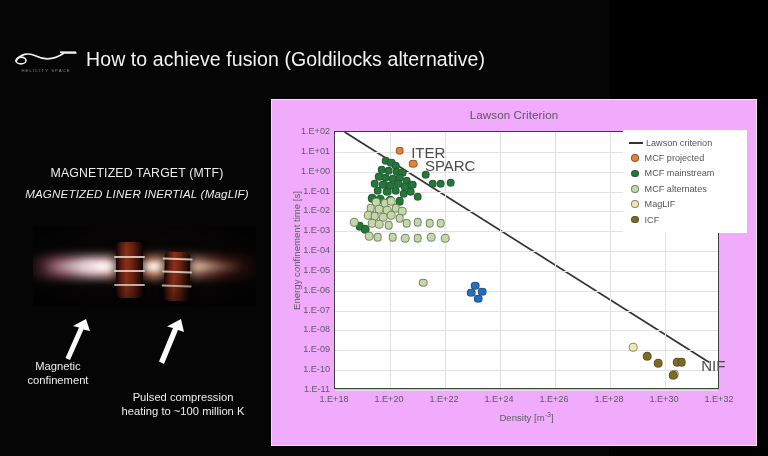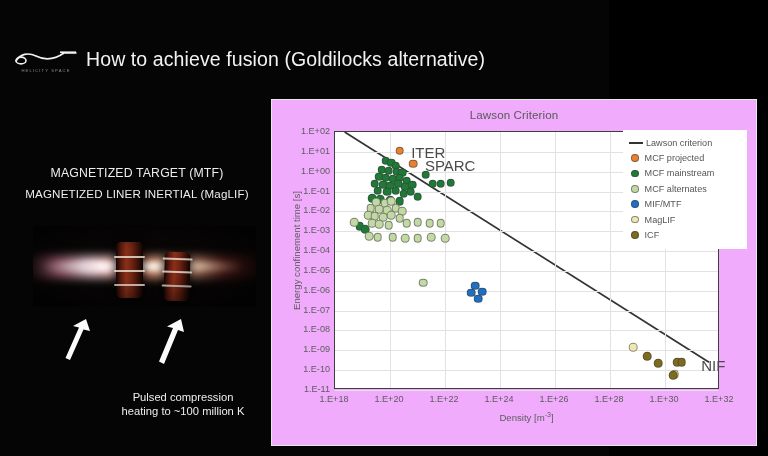--- a/index.html
+++ b/index.html
@@ -12,21 +12,21 @@
   #logo-text{position:absolute;left:15px;top:68px;width:62px;text-align:center;
     font-size:4.2px;letter-spacing:1.1px;color:#8d8d8d;font-family:"Liberation Sans",sans-serif;}
   #slide-title{position:absolute;left:86px;top:48px;font-size:19.5px;color:#f2f2f2;
     font-family:"Liberation Sans",sans-serif;letter-spacing:.1px;white-space:nowrap;}
 
   
   .lead-line{position:absolute;width:260px;text-align:center;color:#ededed;
     font-size:12.3px;letter-spacing:.15px;white-space:nowrap;}
   #lead1{left:7px;top:145px;}
   #lead2{left:7px;top:166px;}
-  #lead3{left:7px;top:187px;font-size:11.6px;}
+  #lead3{left:7px;top:187px;font-size:11.6px;font-style:italic;}
 
   #photo{position:absolute;left:33px;top:226px;width:223px;height:81px;overflow:hidden;
     background:#090606;}
   #photo .glow{position:absolute;left:-6px;top:30px;width:240px;height:22px;
     background:linear-gradient(90deg,rgba(60,10,20,0) 0%,rgba(235,130,160,.85) 12%,
       rgba(255,225,235,.95) 26%,rgba(245,150,120,.8) 48%,rgba(255,205,170,.9) 62%,
       rgba(180,60,50,.5) 82%,rgba(40,8,10,0) 100%);
     filter:blur(5px);}
   #photo .glow2{position:absolute;left:10px;top:36px;width:200px;height:9px;
     background:linear-gradient(90deg,rgba(255,255,255,0) 0%,rgba(255,240,245,.95) 20%,
@@ -125,20 +125,24 @@
     <svg width="30" height="44" viewBox="0 0 30 44">
       <path d="M24 1 L28 13 L21.5 11.5 L8 42 L3.5 40 L17 9.5 L11 8 Z" fill="#fbfbfb"></path>
     </svg>
   </div>
   <div class="arrow" id="arrow2">
     <svg width="32" height="48" viewBox="0 0 32 48">
       <path d="M26 1 L29 14 L23 12 L9 46 L4 43.5 L18 10 L12 8.5 Z" fill="#fbfbfb"></path>
     </svg>
   </div>
 
+  <div class="cap" id="cap1">
+    <div>Magnetic</div>
+    <div>confinement</div>
+  </div>
   <div class="cap" id="cap2">
     <div>Pulsed compression</div>
     <div>heating to ~100 million K</div>
   </div>
 
   <div id="panel">
     <div id="chart-title">Lawson Criterion</div>
 
     <div id="ylabels">
         <div class="ytick" style="top: 0px;">1.E+02</div>
@@ -285,24 +289,20 @@
         </div>
         <div class="leg-row">
           <span class="leg-dot" style="background: rgb(30, 122, 54); border: 1px solid rgba(60, 60, 60, 0.55);"></span>
           <span class="leg-lbl">MCF mainstream</span>
         </div>
         <div class="leg-row">
           <span class="leg-dot" style="background: rgb(194, 217, 166); border: 1px solid rgba(60, 60, 60, 0.55);"></span>
           <span class="leg-lbl">MCF alternates</span>
         </div>
         <div class="leg-row">
-          <span class="leg-dot" style="background: rgb(31, 111, 196); border: 1px solid rgba(60, 60, 60, 0.55);"></span>
-          <span class="leg-lbl">MIF/MTF</span>
-        </div>
-        <div class="leg-row">
           <span class="leg-dot" style="background: rgb(239, 230, 176); border: 1px solid rgba(60, 60, 60, 0.55);"></span>
           <span class="leg-lbl">MagLIF</span>
         </div>
         <div class="leg-row">
           <span class="leg-dot" style="background: rgb(126, 107, 30); border: 1px solid rgba(60, 60, 60, 0.55);"></span>
           <span class="leg-lbl">ICF</span>
         </div>
       </div>
   </div>
 </div>

